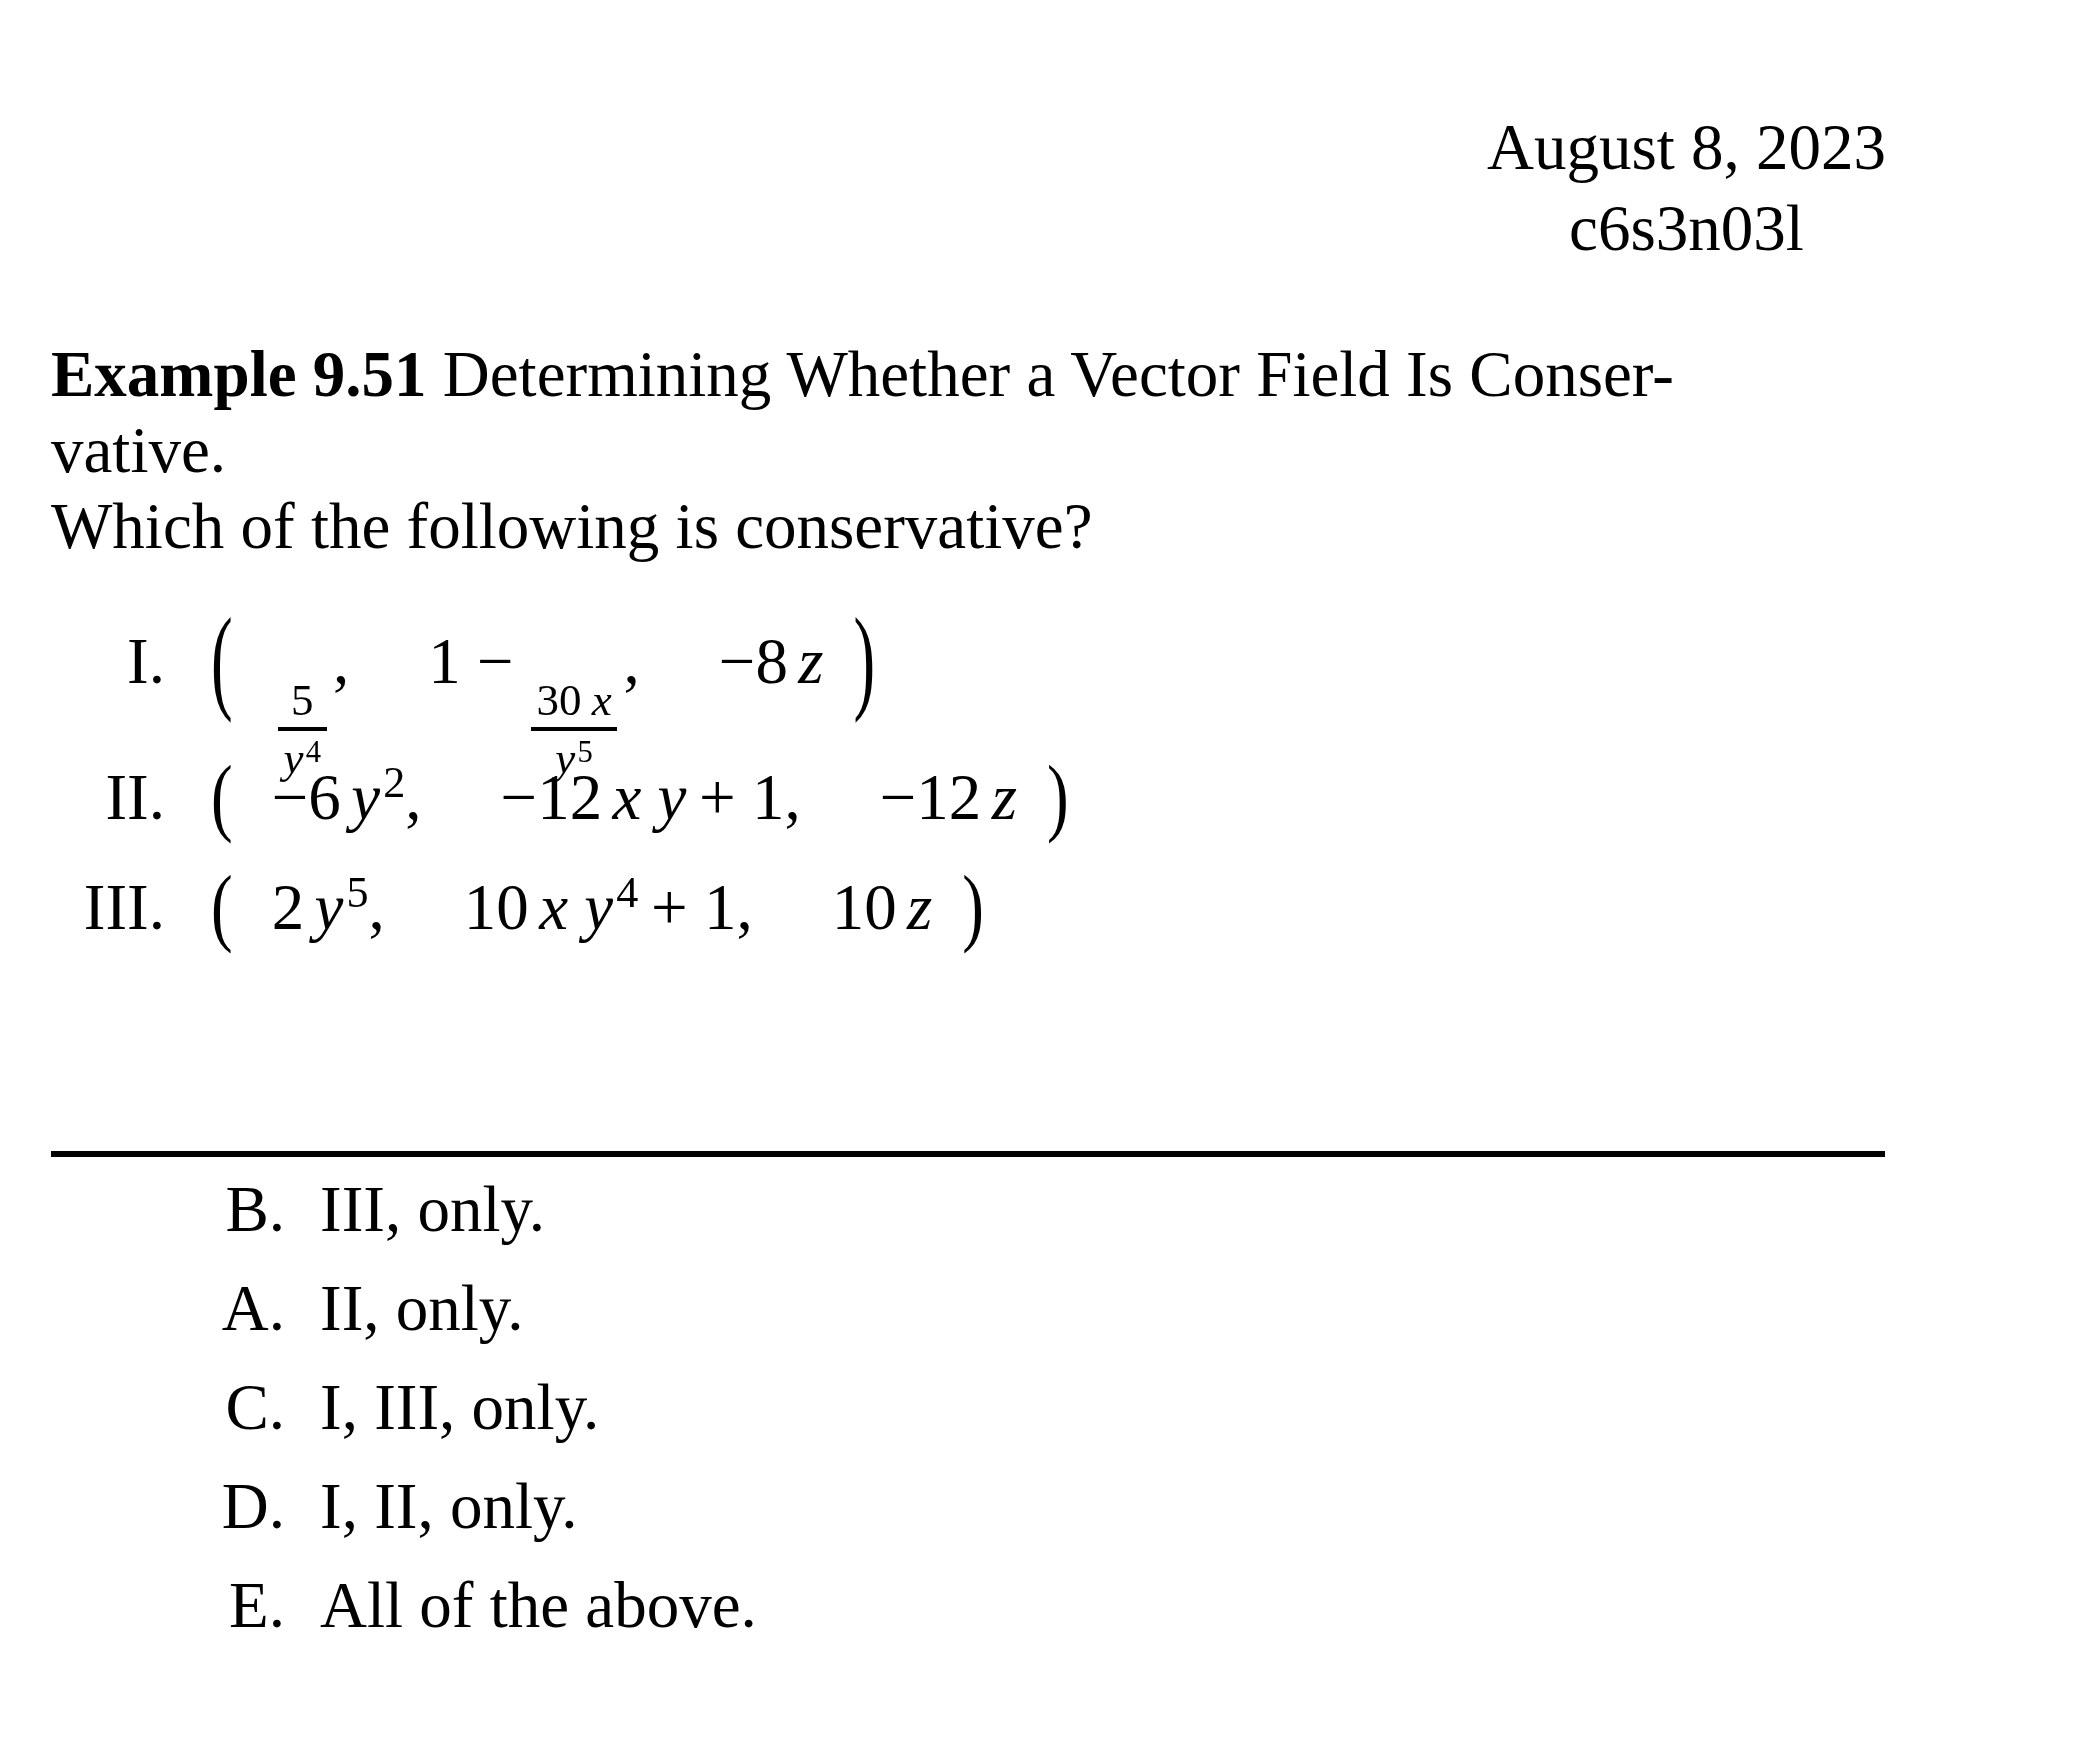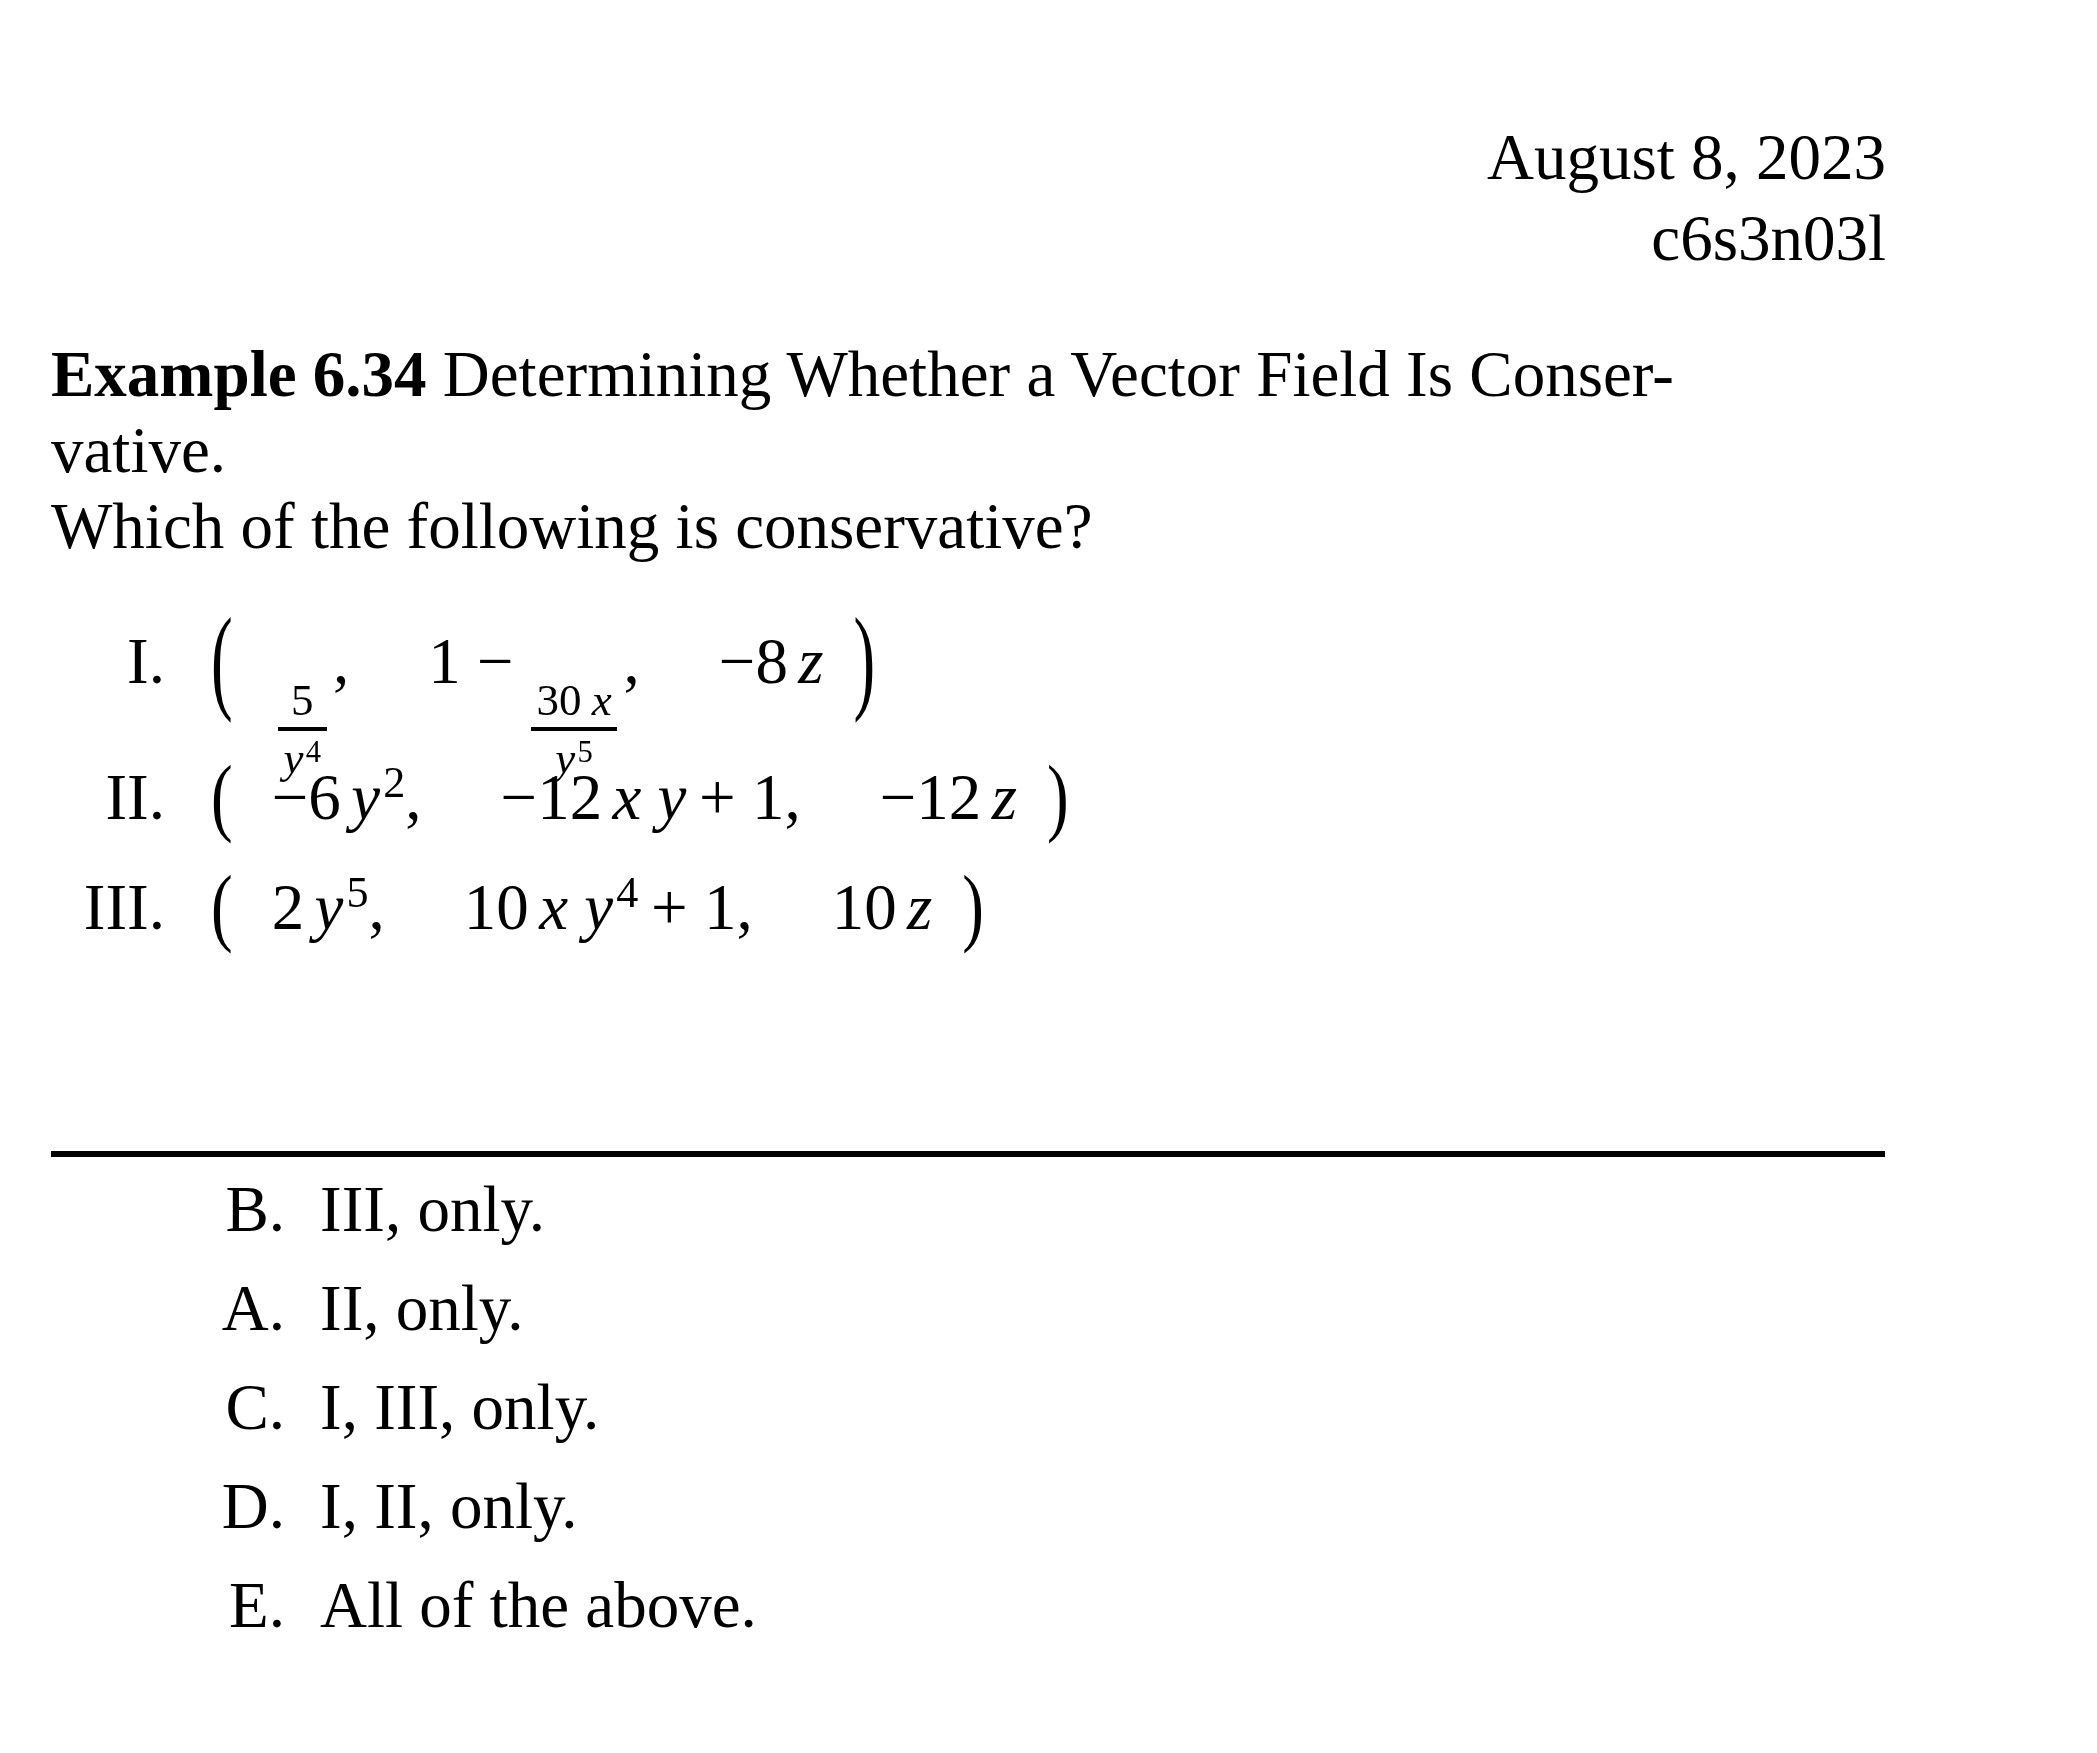--- a/index.html
+++ b/index.html
@@ -10,23 +10,23 @@
     background: #ffffff;
     color: #000000;
     font-family: "Liberation Serif", "DejaVu Serif", serif;
     font-size: 65px;
     overflow: hidden;
   }
 
   
   .date-block {
     position: absolute;
-    top: 117px;
+    top: 107px;
     right: 211px;
-    text-align: right;
+    text-align: center;
     line-height: 81px;
     white-space: nowrap;
   }
 
   
   .title-block {
     position: absolute;
     left: 51px;
     top: 336px;
     width: 1958px;
@@ -118,21 +118,21 @@
 </style>
 </head>
 <body>
 
 <div class="date-block">
   <div>August 8, 2023</div>
   <div>c6s3n03l</div>
 </div>
 
 <div class="title-block">
-  <div class="title-line"><span class="bold">Example 6.34</span><span> Determining Whether a Vector Field Is Conser-</span></div>
+  <div class="title-line"><span class="bold">Example 9.51</span><span> Determining Whether a Vector Field Is Conser-</span></div>
   <div class="title-line">vative.</div>
   <div class="title-line">Which of the following is conservative?</div>
 </div>
 
 <div class="math-item" id="item-1"><span class="ilabel">I.</span><span class="paren open">(</span><span class="frac">
       <span class="num"><span>5</span></span>
       <span class="fbar"></span>
       <span class="den"><span class="mi">y</span><sup class="exp">4</sup></span>
     </span><span class="comma">,</span><span><span class="lead">1 −</span><span class="frac">
         <span class="num"><span>30</span><span class="mi mspace">x</span></span>

